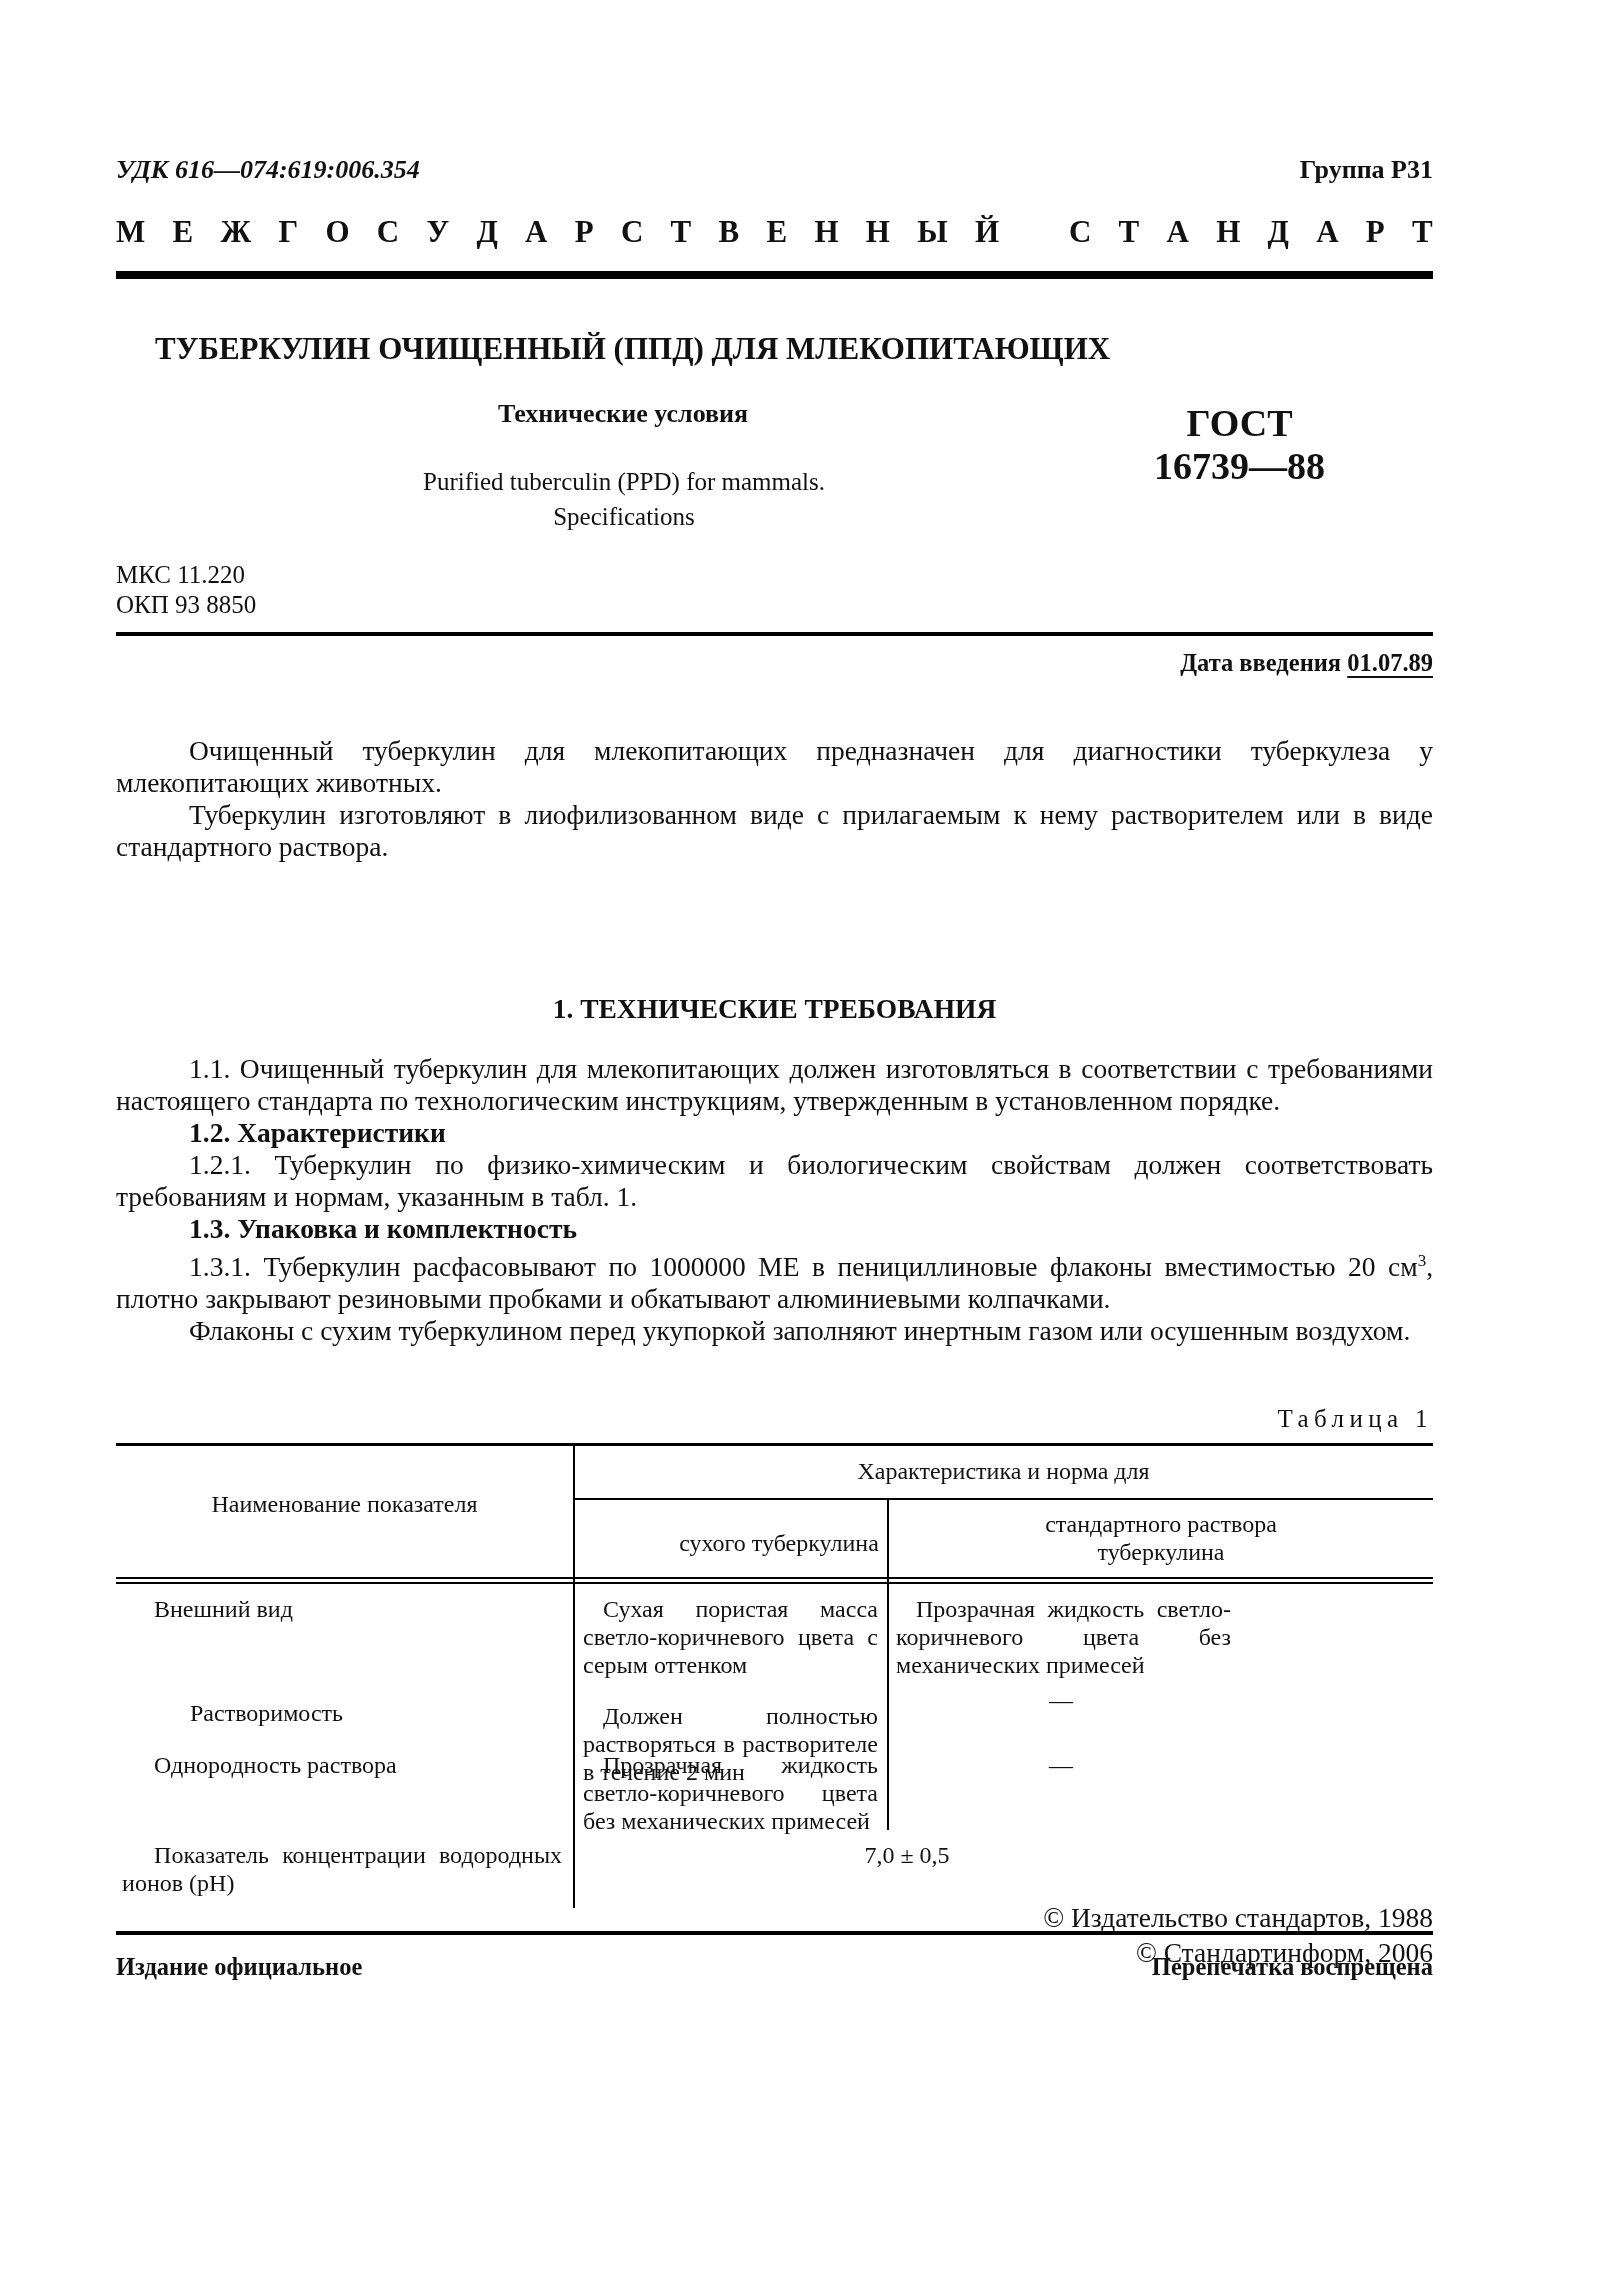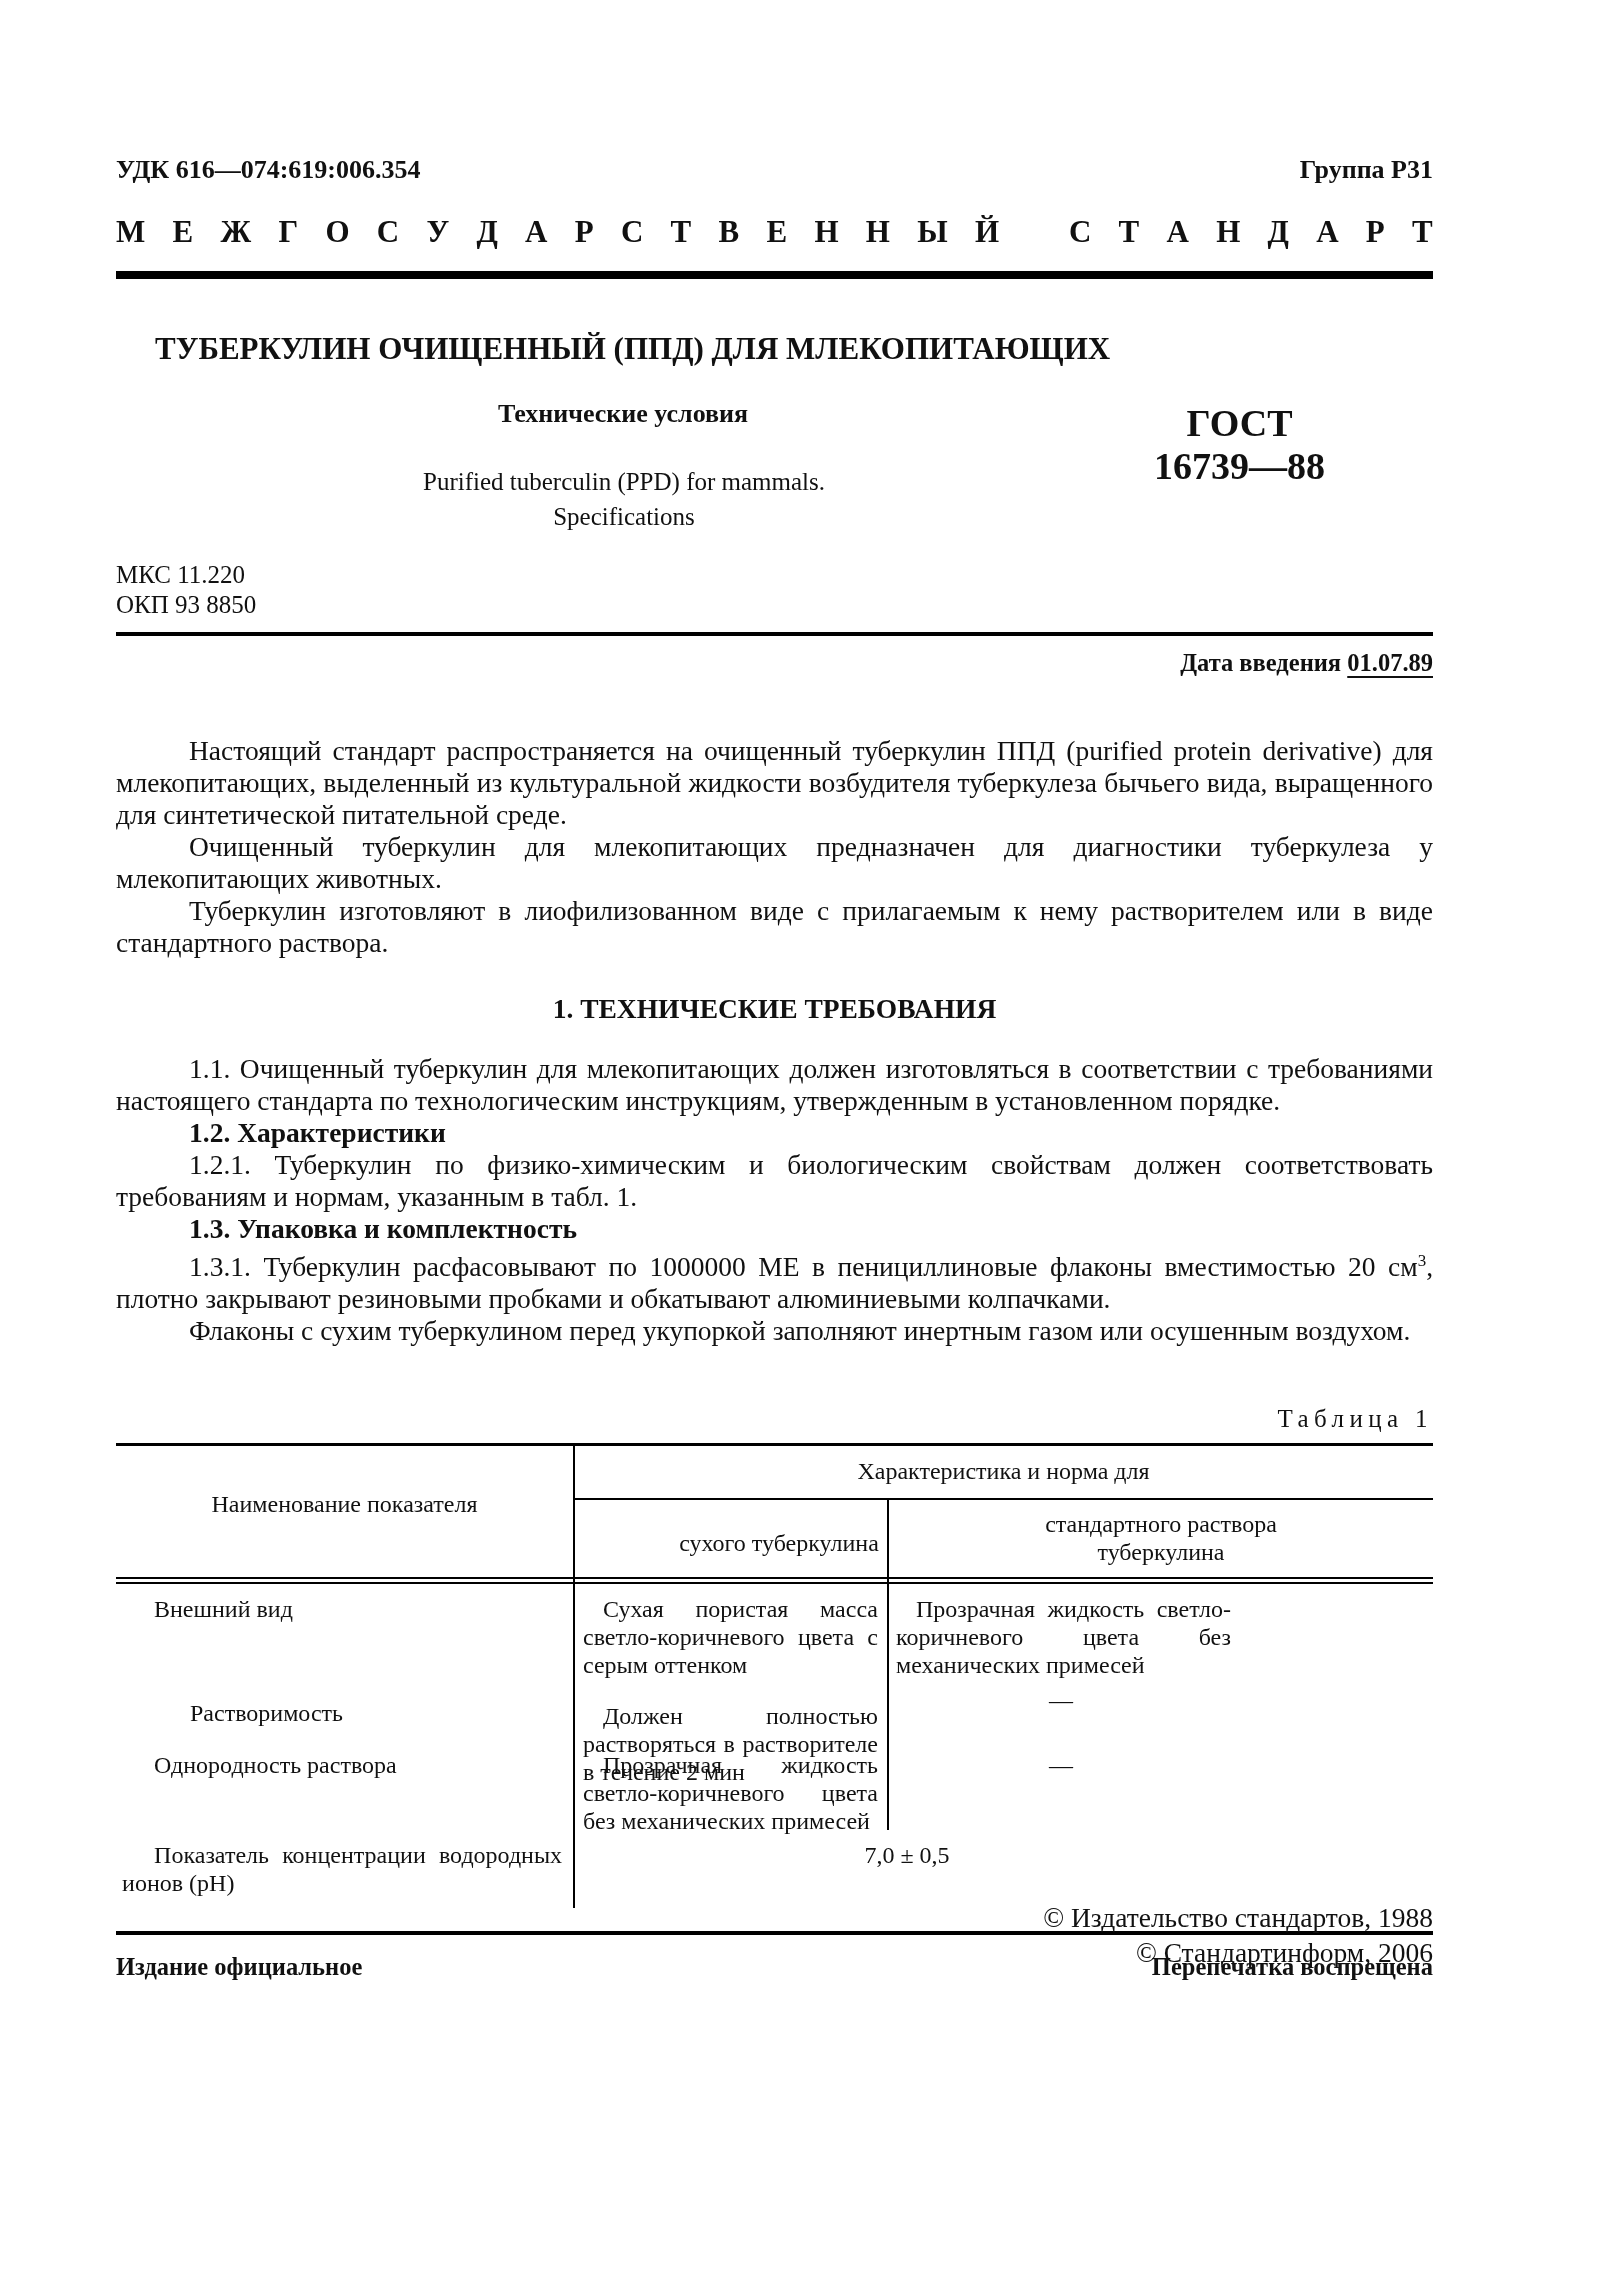--- a/index.html
+++ b/index.html
@@ -1,21 +1,21 @@
 <!DOCTYPE html>
 <html style="font-size:12.2px"><head>
 <meta charset="utf-8">
 <style>
   html, body { margin:0; padding:0; background:#ffffff; }
   body { width:1623px; height:2295px; position:relative; overflow:hidden;
          font-family:"Liberation Serif","DejaVu Serif",serif; color:#111; }
   .abs { position:absolute; }
   .b { font-weight:bold; }
   .rule { position:absolute; left:116px; width:1317px; background:#000; }
-  .udk { left:116px; top:155px; font-size:26px; }
+  .udk { left:116px; top:155px; font-size:26px;font-style:italic; }
   .grp { right:190px; top:155px; font-size:26px; }
   .mezh { left:116px; top:214px; width:1317px; font-size:31px; font-weight:bold;
           display:flex; justify-content:space-between; }
   .mezh span { display:inline-block; }
   .title { left:155px; top:331px; font-size:31px; font-weight:bold;text-align:center; }
   .subtitle { left:428px; width:390px; text-align:center; top:399px; font-size:26px; font-weight:bold; }
   .eng { left:337px; width:574px; text-align:center; top:464px; font-size:25px; line-height:35px; }
   .gost { left:1117px; width:245px; text-align:center; top:402px; font-size:38px; font-weight:bold; line-height:43px; }
   .codes { left:116px; top:560px; font-size:25px; line-height:30px; }
   .date { right:190px; top:649px; font-size:24.5px; font-weight:bold; }
@@ -88,21 +88,20 @@
 </div>
 
 <div class="rule" style="top:632px;height:3.8px;"></div>
 
 <div class="abs date">
   <span>Дата введения</span>
   <u>01.07.89</u>
 </div>
 
 <div class="abs body" style="top:735px;">
-  <p>Настоящий стандарт распространяется на очищенный туберкулин ППД (purified protein derivative) для млекопитающих, выделенный из культуральной жидкости возбудителя туберкулеза бычьего вида, выращенного для синтетической питательной среде.</p>
   <p>Очищенный туберкулин для млекопитающих предназначен для диагностики туберкулеза у млекопитающих животных.</p>
   <p>Туберкулин изготовляют в лиофилизованном виде с прилагаемым к нему растворителем или в виде стандартного раствора.</p>
 </div>
 
 <div class="abs sec" style="top:993px;">1. ТЕХНИЧЕСКИЕ ТРЕБОВАНИЯ</div>
 
 <div class="abs body" style="top:1053px;">
   <p>1.1.  Очищенный туберкулин для млекопитающих должен изготовляться в соответствии с требованиями настоящего стандарта по технологическим инструкциям, утвержденным в установленном порядке.</p>
   <p class="b">1.2.  Характеристики</p>
   <p>1.2.1.  Туберкулин по физико-химическим и биологическим свойствам должен соответствовать требованиям и нормам, указанным в табл. 1.</p>

